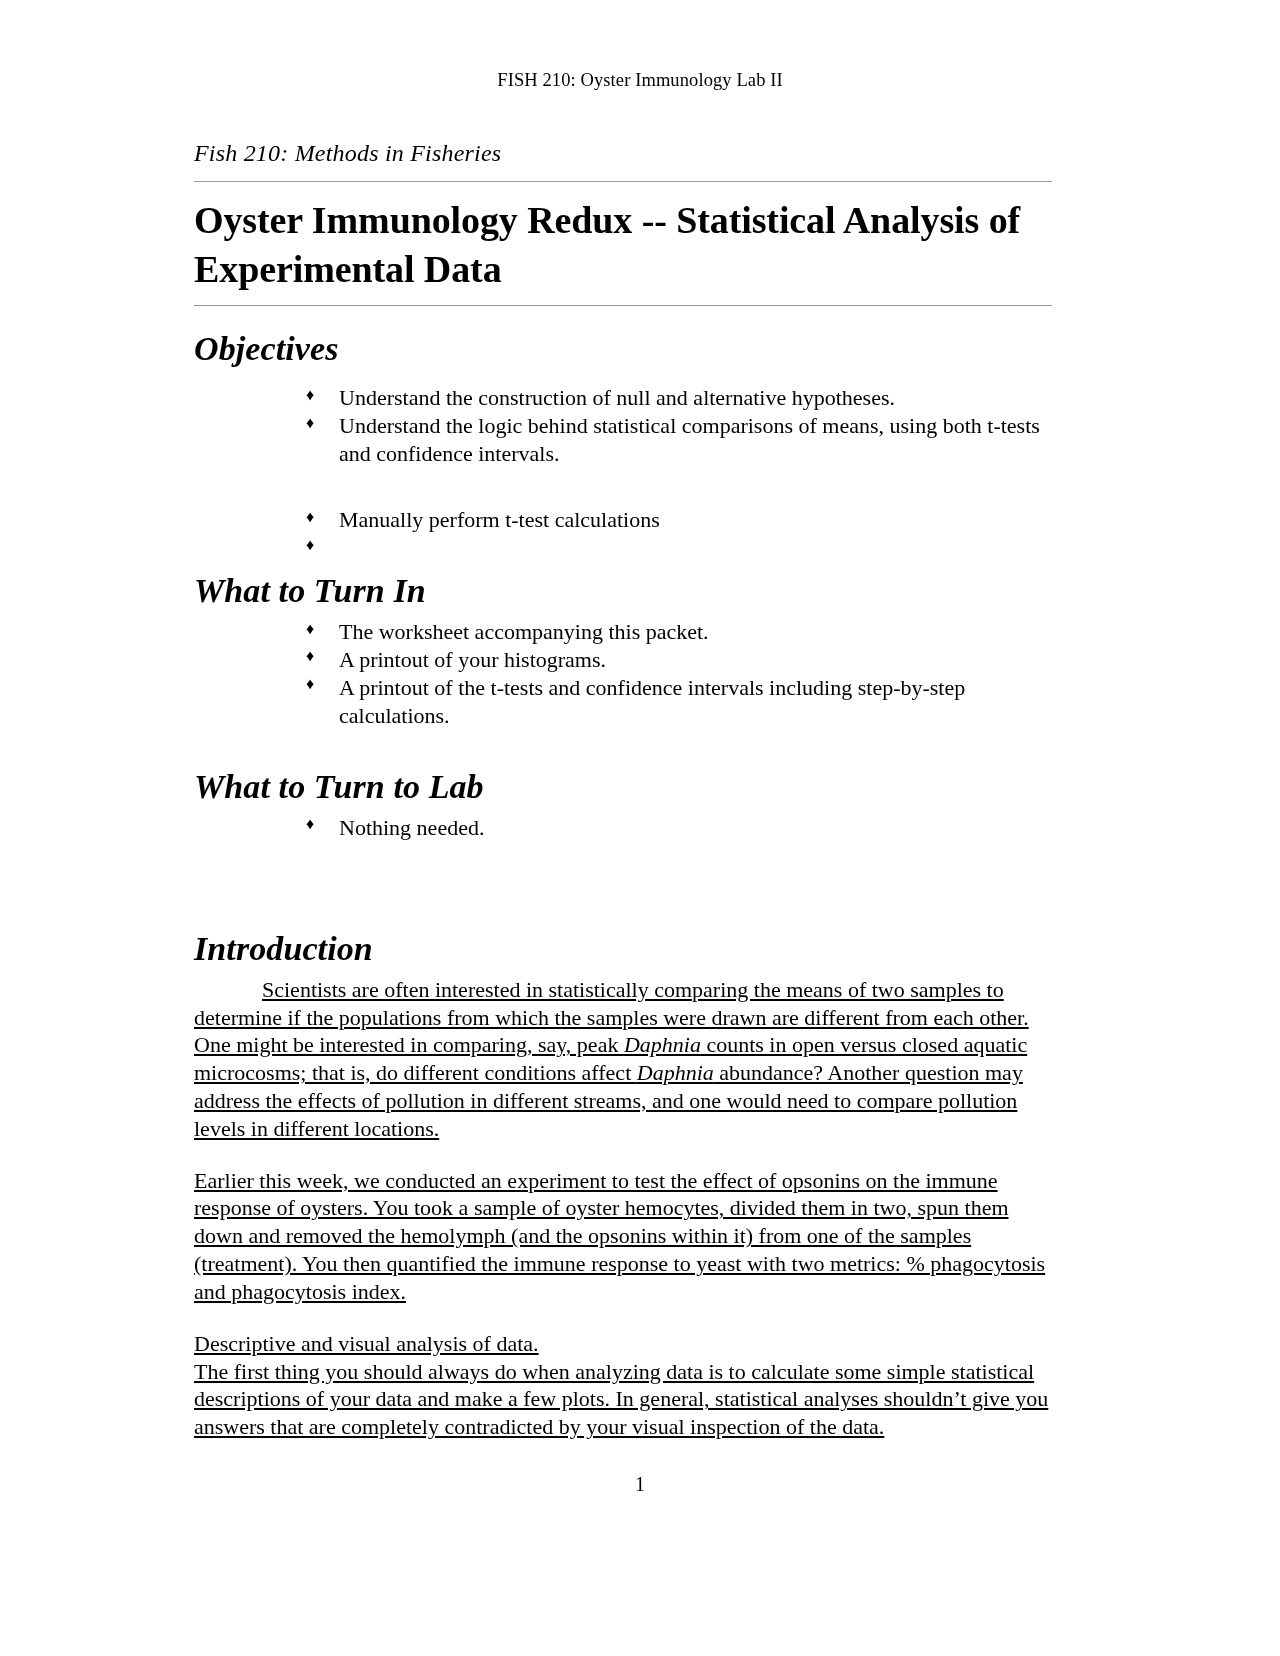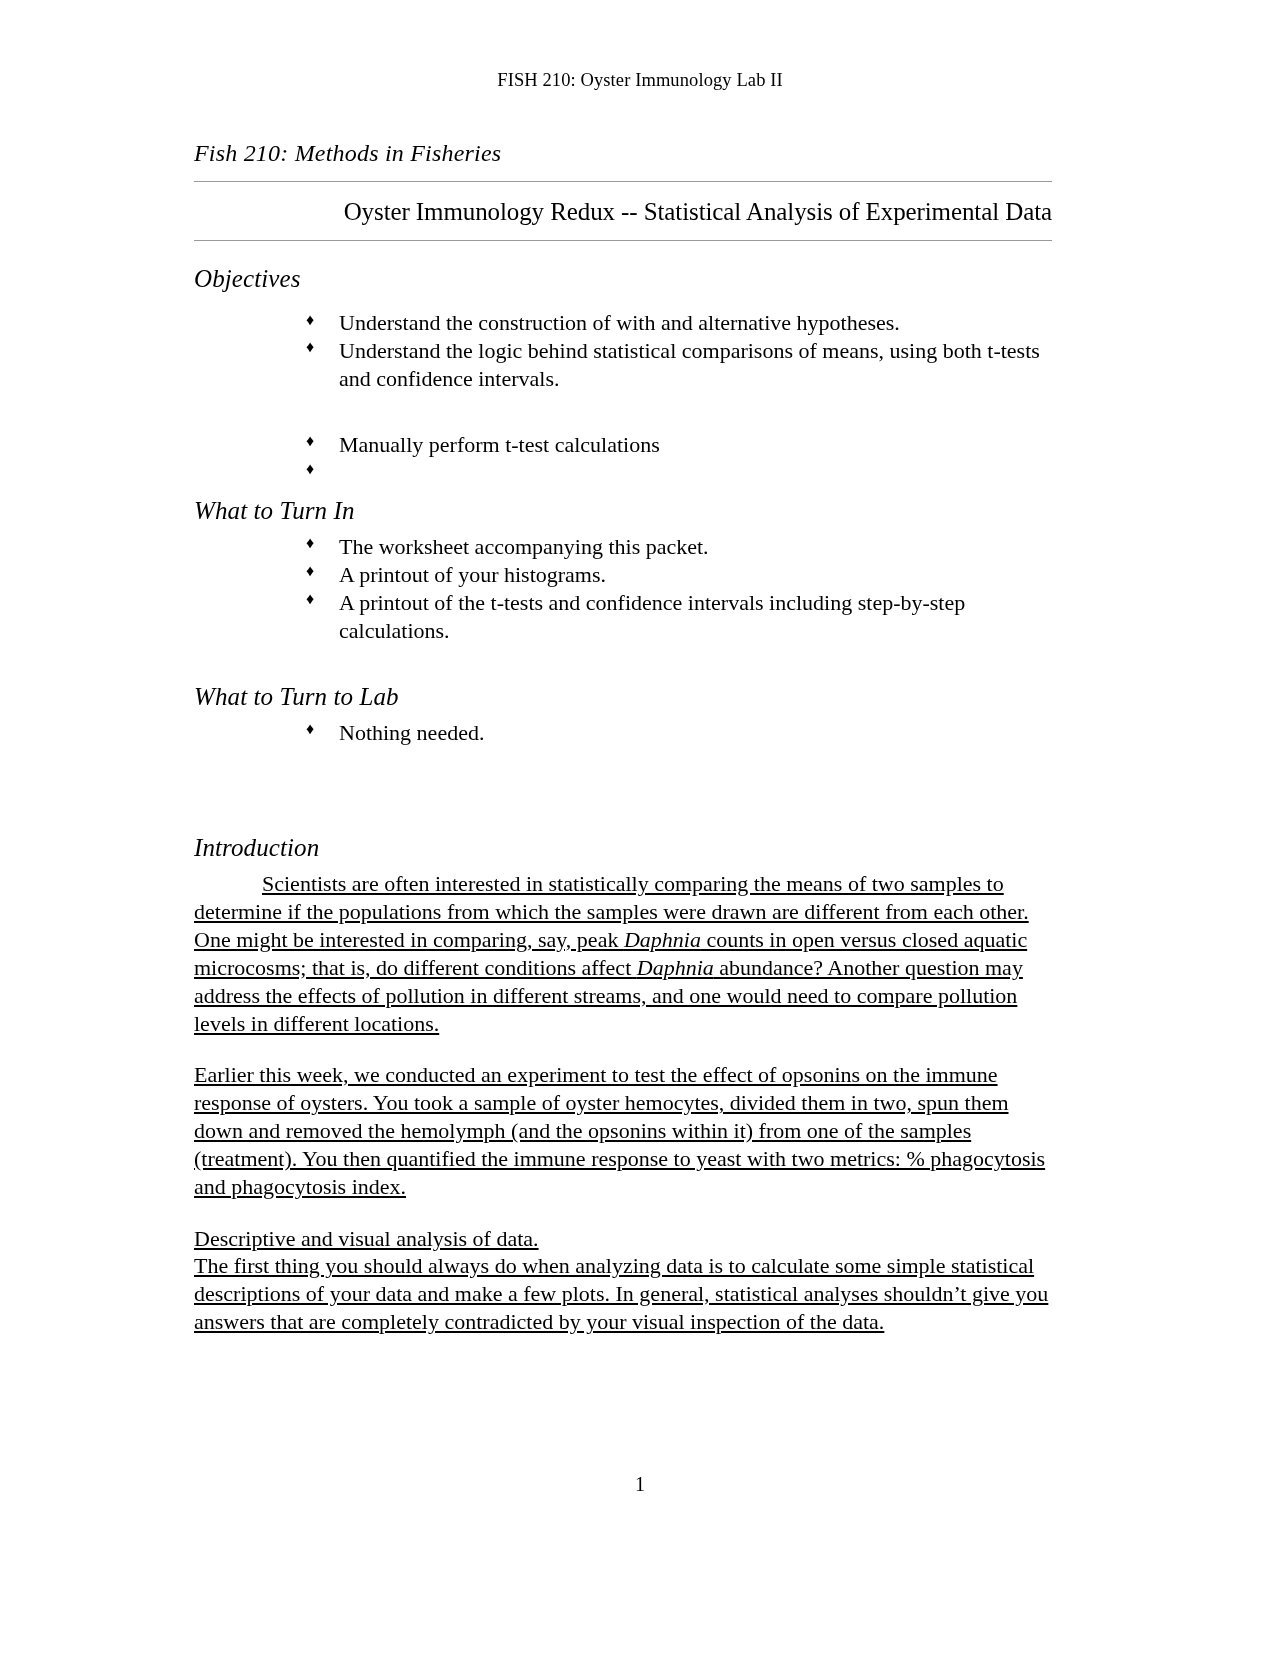--- a/index.html
+++ b/index.html
@@ -52,32 +52,32 @@
 
   hr.rule {
     border: none;
     border-top: 1.2px solid #9a9a9a;
     margin: 0;
     height: 0;
     width: 858px;
   }
 
   .doc-title {
-    font-size: 25px;
-    font-weight: normal;
-    text-align: right;
+    font-size: 38px;
+    font-weight: bold;
+    text-align: left;
     line-height: 1.28;
     margin: 14px 0 12px 0;
     letter-spacing: -0.1px;
   }
 
   h2.section-head {
-    font-size: 25px;
+    font-size: 34px;
     font-style: italic;
-    font-weight: normal;
+    font-weight: bold;
     margin: 0;
     padding: 0;
     letter-spacing: 0.1px;
   }
 
   .sub-label {
     font-size: 22px;
     margin: 0;
     padding-left: 72px;
   }
@@ -161,21 +161,21 @@
     <h2 class="section-head">Objectives</h2>
 
     <div class="sp-8"></div>
 
 
     <div class="sp-8"></div>
 
     <ul class="diamond-list">
       <li>
         <span class="bullet-glyph">♦</span>
-        <span>Understand the construction of with and alternative hypotheses.</span>
+        <span>Understand the construction of null and alternative hypotheses.</span>
       </li>
       <li>
         <span class="bullet-glyph">♦</span>
         <span>Understand the logic behind statistical comparisons of means, using both t-tests and confidence intervals.</span>
       </li>
     </ul>
 
     <div class="sp-30"></div>
 
 

